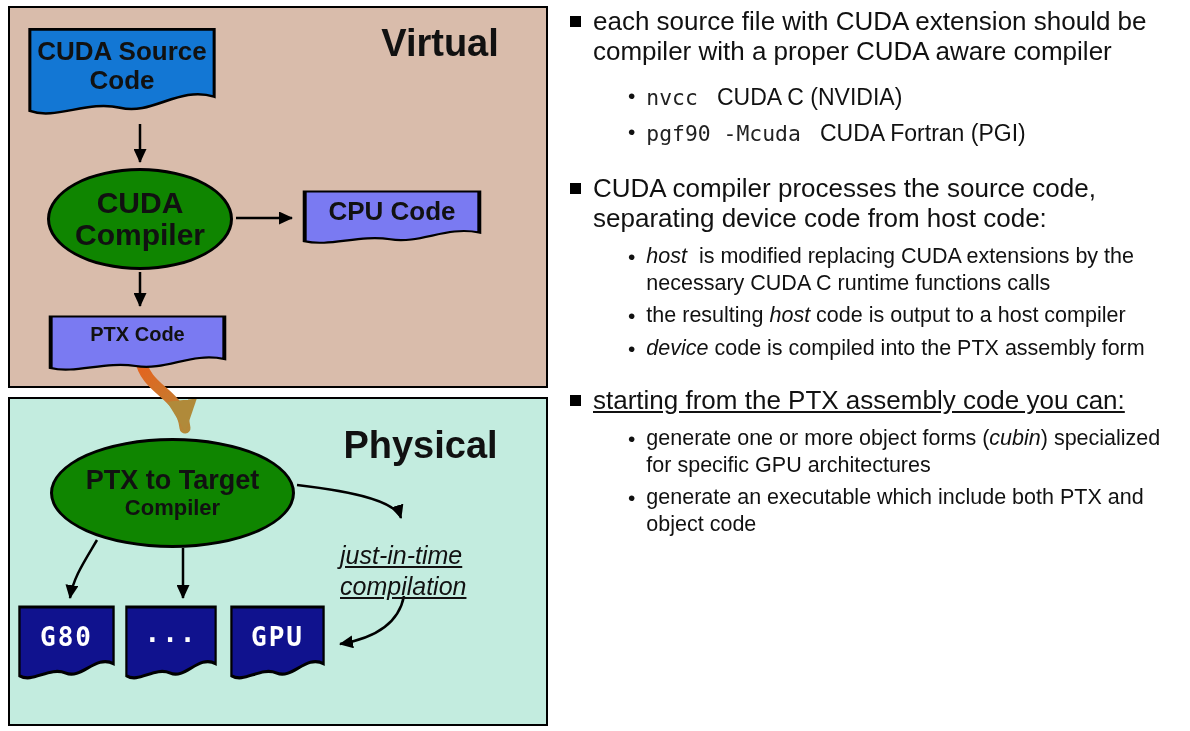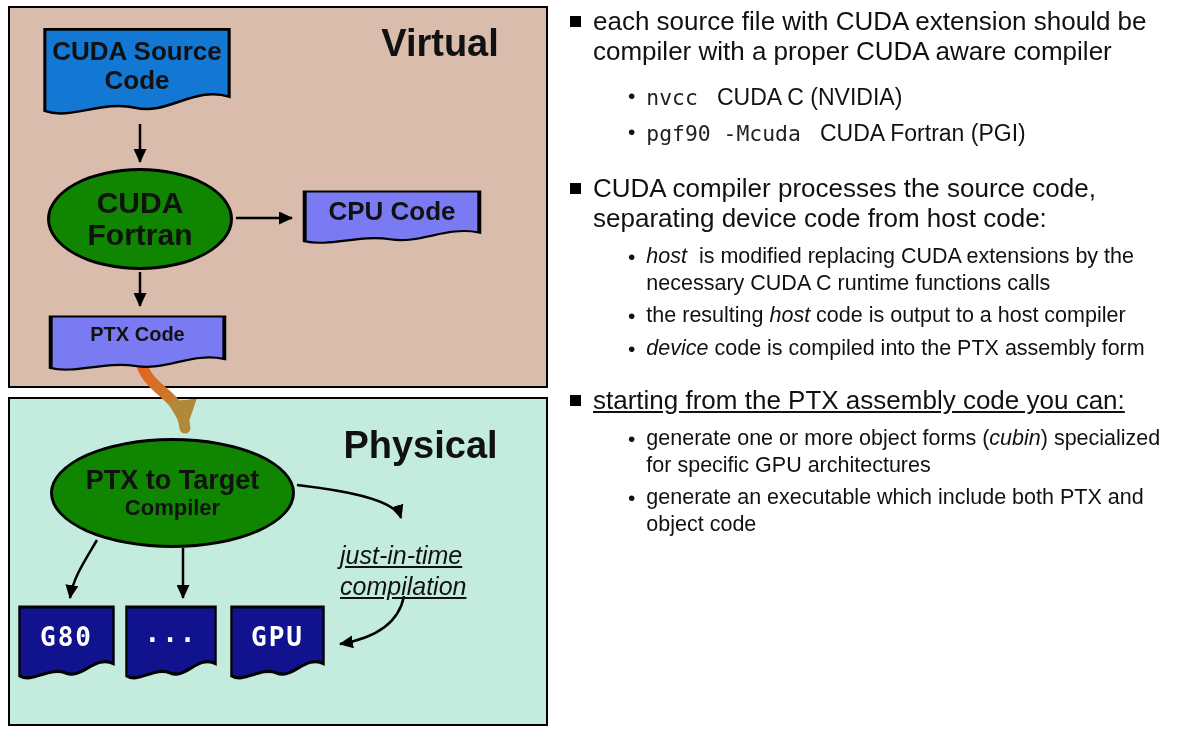--- a/index.html
+++ b/index.html
@@ -88,31 +88,31 @@
     <path d="M140 358 C146 392 181 392 185 428" stroke="url(#og)" stroke-width="11" stroke-linecap="round" fill="none" marker-end="url(#ah-tan)"></path>
     <path d="M297 485 C358 492 396 502 401 518" stroke="#000" stroke-width="2.5" fill="none" marker-end="url(#ah)"></path>
     <path d="M97 540 C84 562 73 578 70 598" stroke="#000" stroke-width="2.5" fill="none" marker-end="url(#ah)"></path>
     <path d="M183 548 L183 598" stroke="#000" stroke-width="2.5" fill="none" marker-end="url(#ah)"></path>
     <path d="M404 596 C399 622 376 638 340 644" stroke="#000" stroke-width="2.5" fill="none" marker-end="url(#ah)"></path>
   </svg>
 
   <div class="panel-title virtual-title">Virtual</div>
   <div class="panel-title physical-title">Physical</div>
 
-  <div class="doc doc-blue" style="left:42px;top:27px;width:190px;height:95px;">
+  <div class="doc doc-blue" style="left:27px;top:27px;width:190px;height:95px;">
     <svg viewBox="0 0 100 60" preserveAspectRatio="none">
       <path d="M1.5 1.5 L98.5 1.5 L98.5 44 C80 37 66 56 49 51 C32 46 15 59 1.5 53 Z" stroke="#000" stroke-width="1.6"></path>
     </svg>
     <span class="doc-label" style="top:10px;font-size:26px;">CUDA Source
 Code</span>
   </div>
 
   <div class="ellipse" style="left:47px;top:168px;width:186px;height:102px;">
     <span class="l1">CUDA
-Fortran</span>
+Compiler</span>
   </div>
 
   <div class="doc doc-purple" style="left:302px;top:190px;width:180px;height:58px;">
     <svg viewBox="0 0 100 60" preserveAspectRatio="none">
       <path d="M1.5 1.5 L98.5 1.5 L98.5 44 C80 37 66 56 49 51 C32 46 15 59 1.5 53 Z" stroke="#000" stroke-width="2.2"></path>
     </svg>
     <span class="doc-label" style="top:7px;font-size:26px;">CPU Code</span>
   </div>
 
   <div class="doc doc-purple" style="left:48px;top:315px;width:179px;height:60px;">

